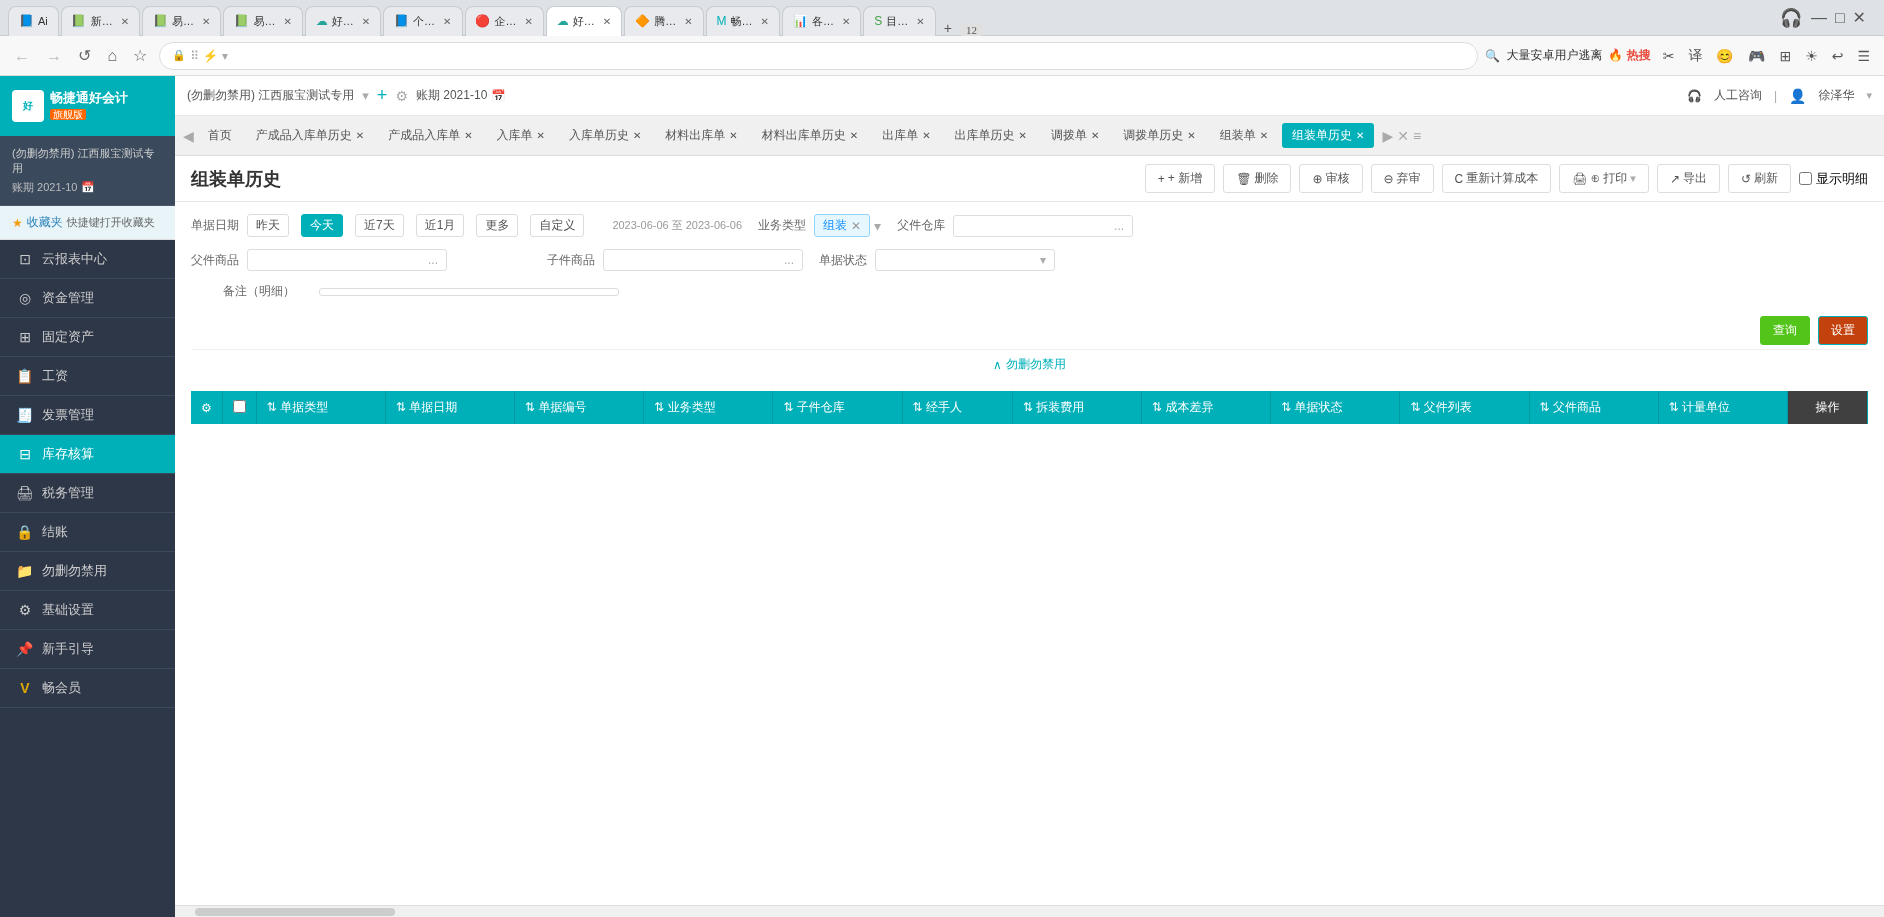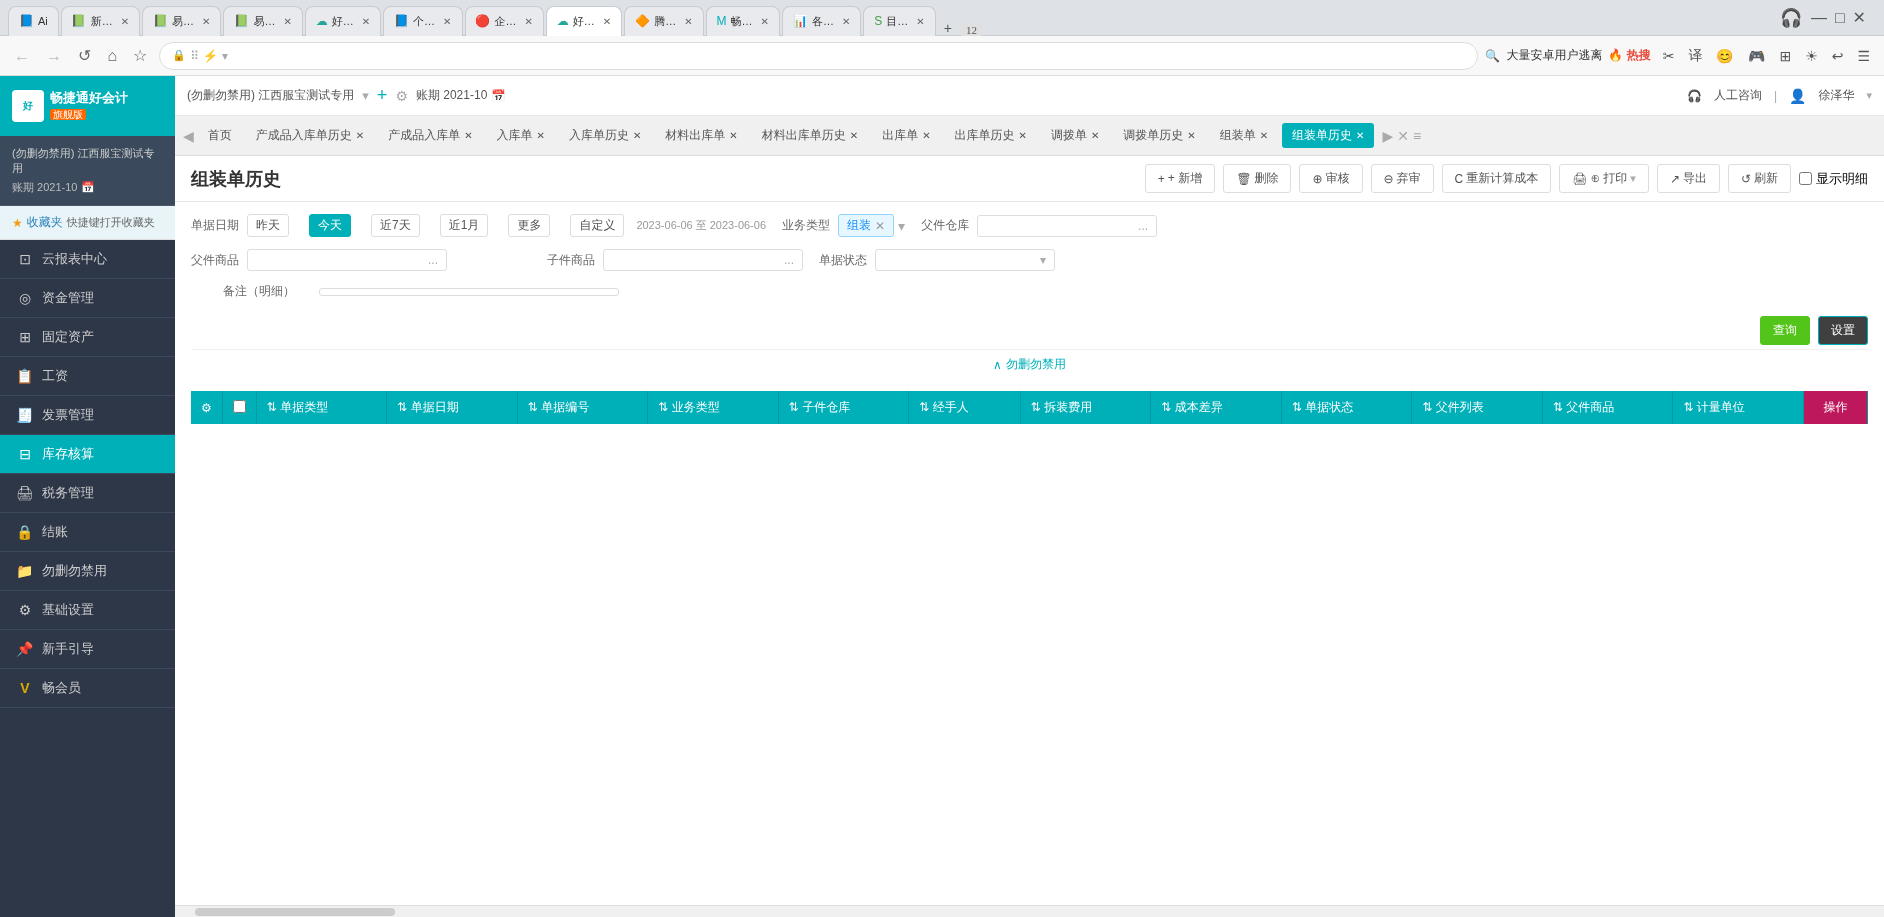--- a/index.html
+++ b/index.html
@@ -202,50 +202,50 @@
       border: 1px solid #ddd;
       border-radius: 3px;
       cursor: pointer;
       display: flex;
       align-items: center;
       gap: 3px;
       background: #fff;
       color: #555;
     }
     .action-btn.query { background: #52c41a; color: #fff; border-color: #52c41a; }
-    .action-btn.settings { background: #404040; color: #fff; border-color: #00b0b9; justify-content: center; }
+    .action-btn.settings { background: #c2410c; color: #fff; border-color: #00b0b9; justify-content: center; }
 
     
     .filter-area {
       padding: 12px 16px;
       background: #fff;
     }
     .filter-row {
       display: flex;
       align-items: center;
       gap: 16px;
       margin-bottom: 12px;
     }
     .filter-label { font-size: 12px; color: #666; white-space: nowrap; }
     .filter-dates {
       display: flex;
       align-items: center;
-      gap: 20px;
+      gap: 12px;
     }
     .date-btn {
       padding: 2px 8px;
       font-size: 12px;
       border: 1px solid #ddd;
       border-radius: 3px;
       cursor: pointer;
       color: #555;
       background: #fff;
     }
     .date-btn.active { background: #00b0b9; color: #fff; border-color: #00b0b9; }
-    .date-range { font-size: 11px; color: #999; margin-left: 4px; }
+    .date-range { font-size: 11px; color: #999; margin-left: 20px; }
 
     .filter-tag {
       display: inline-flex;
       align-items: center;
       padding: 2px 8px;
       background: #e6f7ff;
       border: 1px solid #91d5ff;
       border-radius: 3px;
       font-size: 12px;
       color: #1890ff;
@@ -309,21 +309,21 @@
     .data-table th {
       padding: 8px 10px;
       font-size: 12px;
       font-weight: normal;
       white-space: nowrap;
       border-right: 1px solid #009aa3;
       text-align: left;
     }
     .data-table th.checkbox-col { width: 30px; text-align: center; }
     .data-table th.gear-col { width: 30px; text-align: center; }
-    .data-table th.ops-col { background: #be185d; color: #fff; width: 64px; text-align: center; }
+    .data-table th.ops-col { background: #404040; color: #fff; width: 80px; text-align: center; }
 
     
     .app-header {
       height: 40px;
       background: #fff;
       border-bottom: 1px solid #e8e8e8;
       display: flex;
       align-items: center;
       padding: 0 12px;
       justify-content: space-between;

